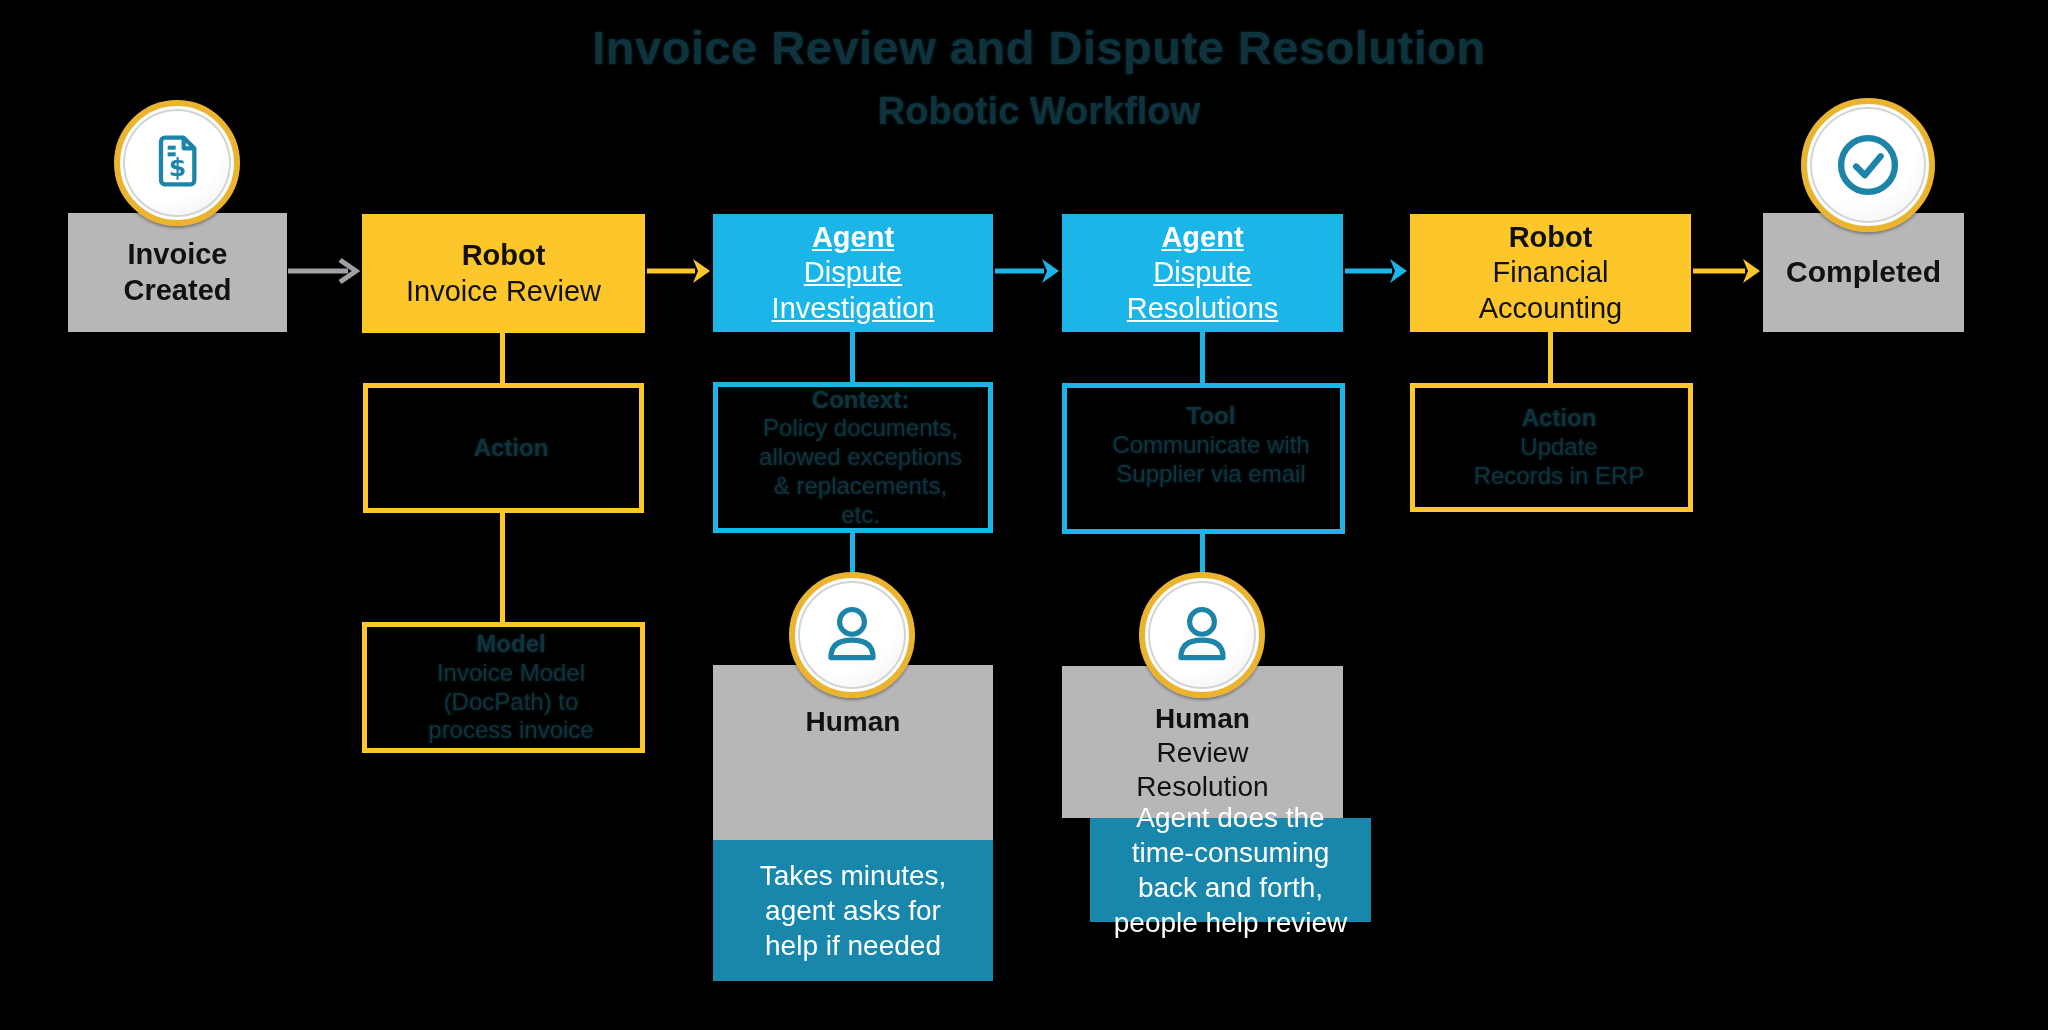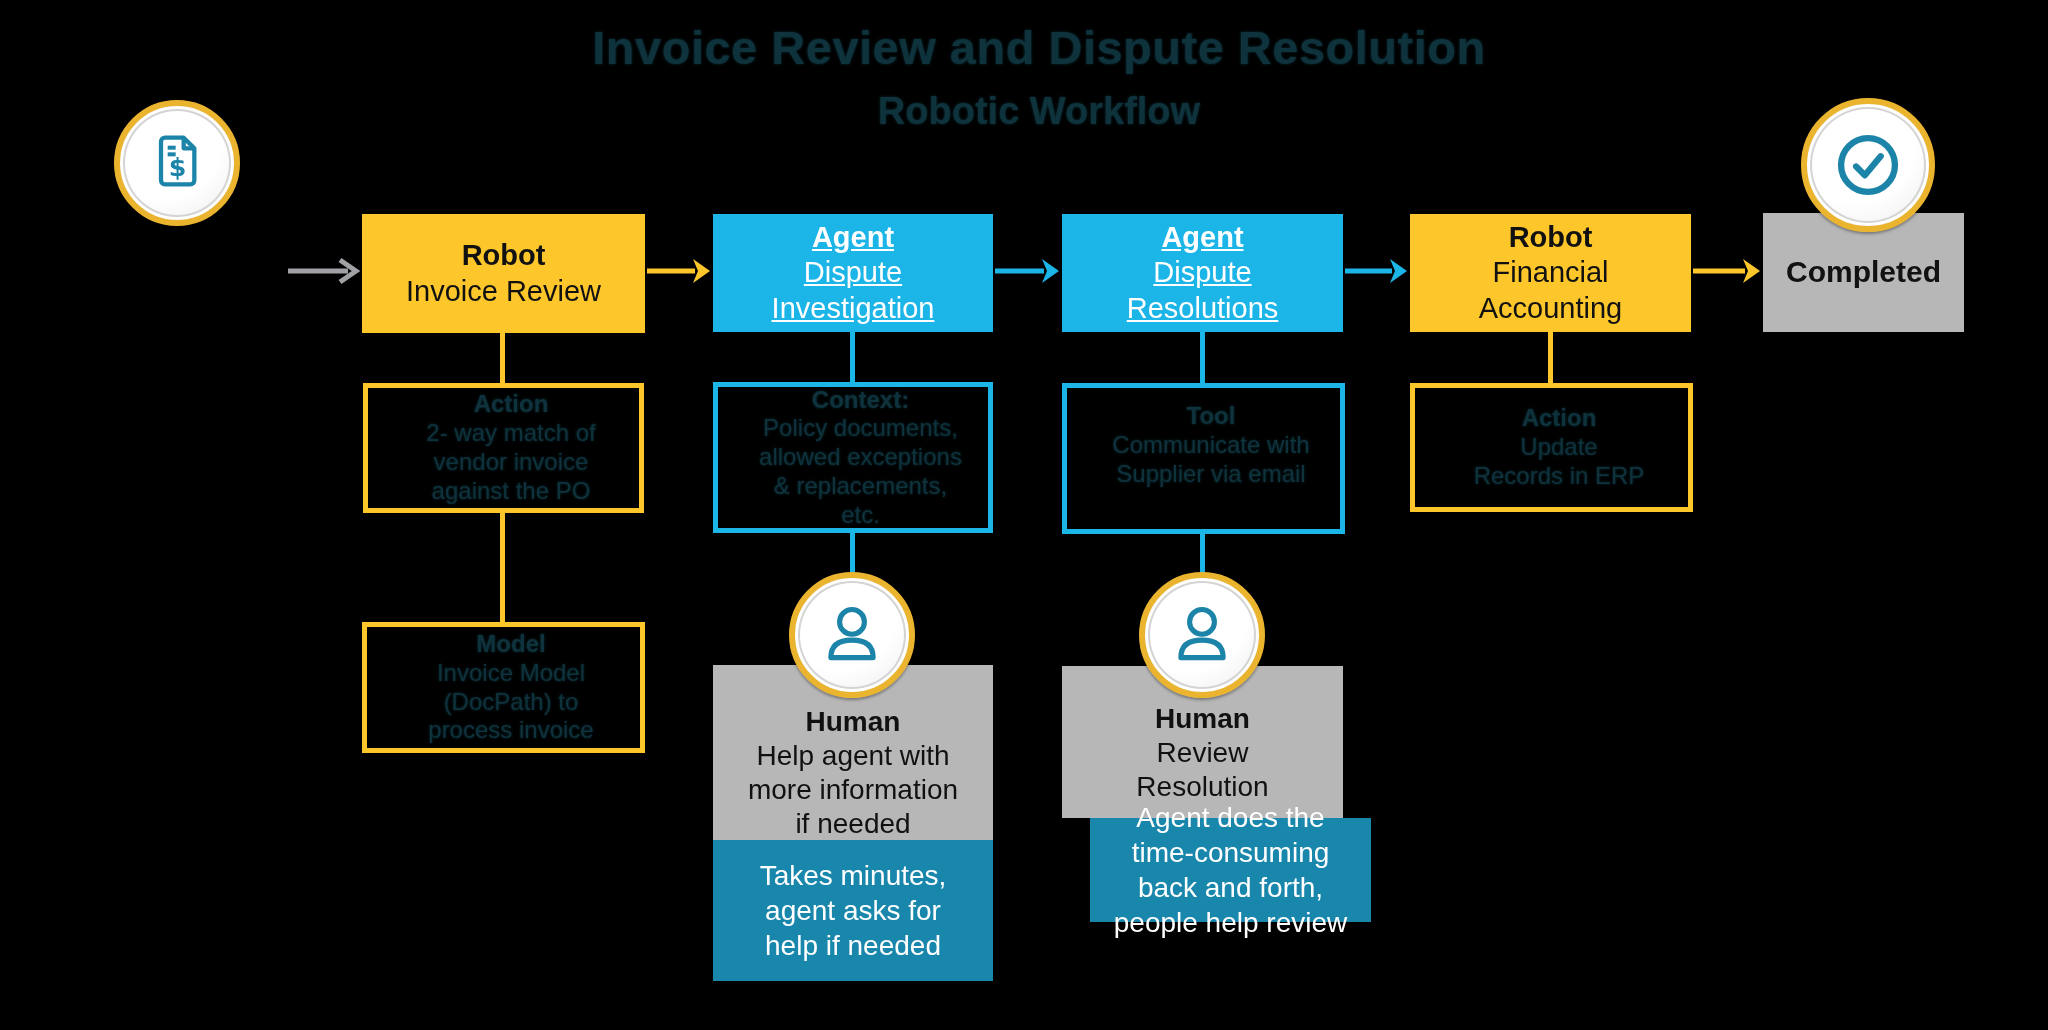--- a/index.html
+++ b/index.html
@@ -64,20 +64,24 @@
   <div class="abs subtitle ghost">Robotic Workflow</div>
 
   <div class="abs vline y" style="left:500px;top:332px;height:51px"></div>
   <div class="abs vline y" style="left:500px;top:513px;height:109px"></div>
   <div class="abs vline b" style="left:850px;top:332px;height:50px"></div>
   <div class="abs vline b" style="left:850px;top:533px;height:44px"></div>
   <div class="abs vline b" style="left:1200px;top:332px;height:51px"></div>
   <div class="abs vline b" style="left:1200px;top:534px;height:43px"></div>
   <div class="abs vline y" style="left:1548px;top:331px;height:52px"></div>
 
+  <div class="abs node graybg" style="left:68px;top:213px;width:219px;height:119px">
+    <div class="bold multiline">Invoice
+Created</div>
+  </div>
 
   <div class="abs node yellowbg" style="left:362px;top:214px;width:283px;height:119px">
     <div class="role">Robot</div>
     <div class="multiline">Invoice Review</div>
   </div>
 
   <div class="abs node bluebg" style="left:713px;top:214px;width:280px;height:118px">
     <div class="role">Agent</div>
     <div class="multiline">Dispute
 Investigation</div>
@@ -115,23 +119,20 @@
     <line class="shaft" x1="0" y1="15" x2="47" y2="15"></line>
       <path class="head" d="M45 3 L62 15 L45 27 L50 15 Z"></path>
   </svg>
   <svg class="abs arrow c-yellow" style="left:1693px;top:256px" width="68" height="30" viewBox="0 0 68 30">
     <line class="shaft" x1="0" y1="15" x2="52" y2="15"></line>
       <path class="head" d="M50 3 L67 15 L50 27 L55 15 Z"></path>
   </svg>
 
   <div class="abs detail yb ghost" style="left:363px;top:383px;width:281px;height:130px">
     <div class="bold">Action</div>
-    <div class="multiline">2- way match of
-vendor invoice
-against the PO</div>
   </div>
 
   <div class="abs detail bb ghost" style="left:713px;top:382px;width:280px;height:151px">
     <div class="bold">Context:</div>
     <div class="multiline">Policy documents,
 allowed exceptions
 &amp; replacements,
 etc.</div>
   </div>
 
@@ -149,23 +150,20 @@
   </div>
 
   <div class="abs detail yb ghost" style="left:1410px;top:383px;width:283px;height:129px">
     <div class="bold">Action</div>
     <div class="multiline">Update
 Records in ERP</div>
   </div>
 
   <div class="abs hgray" style="left:713px;top:665px;width:280px;height:175px;padding-top:40px">
     <div class="bold">Human</div>
-    <div class="multiline">Help agent with
-more information
-if needed</div>
   </div>
   <div class="abs hblue" style="left:713px;top:840px;width:280px;height:141px">
     <div class="multiline">Takes minutes,
 agent asks for
 help if needed</div>
   </div>
 
   <div class="abs hgray" style="left:1062px;top:666px;width:281px;height:152px;padding-top:36px">
     <div class="bold">Human</div>
     <div class="multiline">Review

